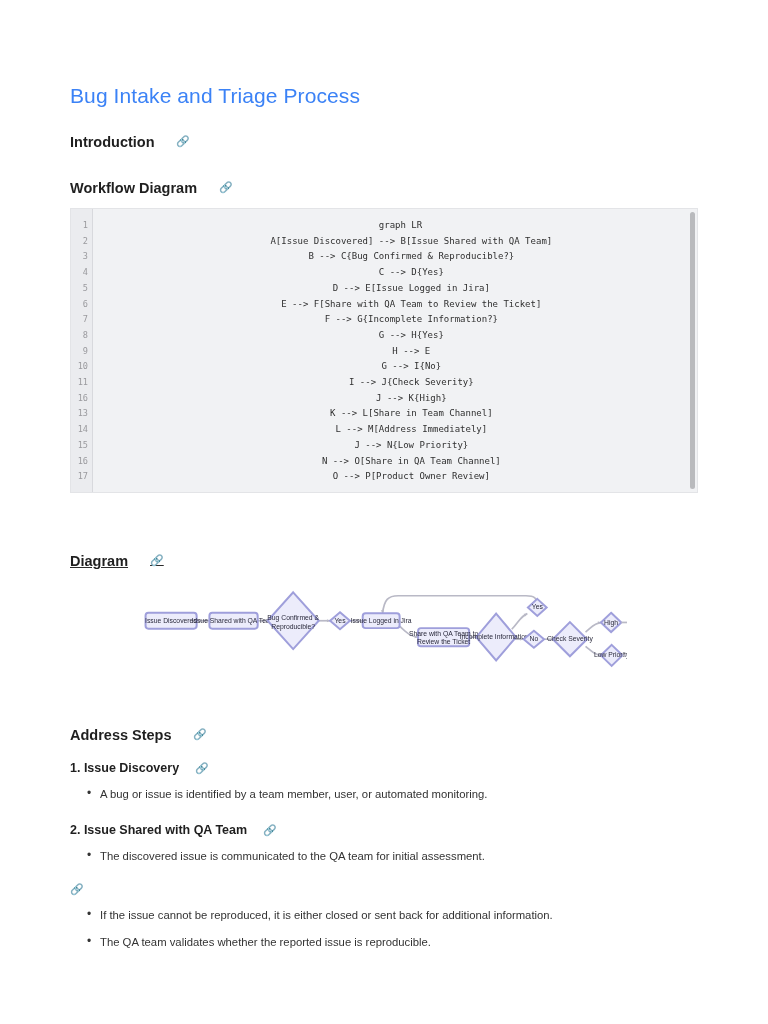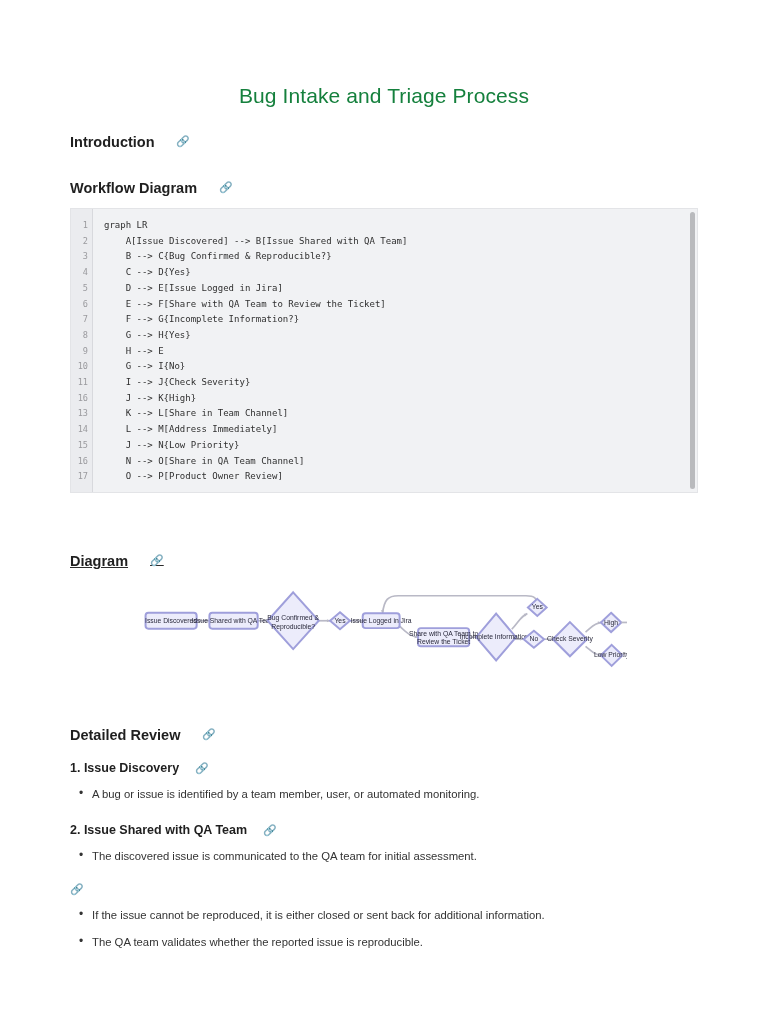--- a/index.html
+++ b/index.html
@@ -18,24 +18,23 @@
   .page {
     padding: 84px 70px 0 70px;
     box-sizing: border-box;
     width: 768px;
   }
 
   
   .doc-title {
     font-size: 21px;
     font-weight: 400;
-    color: #15803d;
+    color: #3b82f6;
     margin: 0 0 26px 0;
     letter-spacing: 0.1px;
-    text-align: center;
   }
   .h2 {
     font-size: 14.5px;
     font-weight: bold;
     color: #1f1f1f;
     margin: 0 0 12px 0;
     display: flex;
     align-items: center;
     gap: 22px;
   }
@@ -55,21 +54,21 @@
     line-height: 1;
     transform: translateY(-1px);
   }
   p.body-text {
     font-size: 11.5px;
     line-height: 1.85;
     color: #333333;
     margin: 0;
   }
   ul.bullets {
-    margin: 0;
+    margin: 8px;
     padding-left: 22px;
     list-style: none;
   }
   ul.bullets li {
     font-size: 11.3px;
     line-height: 1.6;
     color: #333333;
     margin-bottom: 9px;
     position: relative;
   }
@@ -111,20 +110,21 @@
     font-size: 8.6px;
     line-height: 15.7px;
     color: #9a9a9e;
     padding-right: 4px;
   }
   .code-body {
     flex: 1 1 auto;
     padding: 9px 0 0 11px;
     box-sizing: border-box;
     overflow: hidden;
+    text-align: center;
   }
   .code-body pre {
     margin: 0;
     font-family: "DejaVu Sans Mono", monospace;
     font-size: 9px;
     line-height: 15.7px;
     color: #2f2f2f;
     white-space: pre;
   }
   .code-scrollbar {
@@ -320,21 +320,21 @@
 
         <path class="medge" d="M 168.6,14.6 L 172,14.6"></path>
 
         <path class="medge" d="M 169,26.2 L 172,26.2"></path>
       </svg>
     </div>
   </div>
 
   <div>
     <div class="h2" style="margin-bottom:18px;">
-      <span>Detailed Review</span>
+      <span>Address Steps</span>
       <span class="anchor">🔗</span>
     </div>
     <div id="steps-container">
         <div class="step-block">
           <div class="h3">
             <span>1. Issue Discovery</span>
             <span class="anchor">🔗</span>
           </div>
           <ul class="bullets">
             <li>A bug or issue is identified by a team member, user, or automated monitoring.</li>

